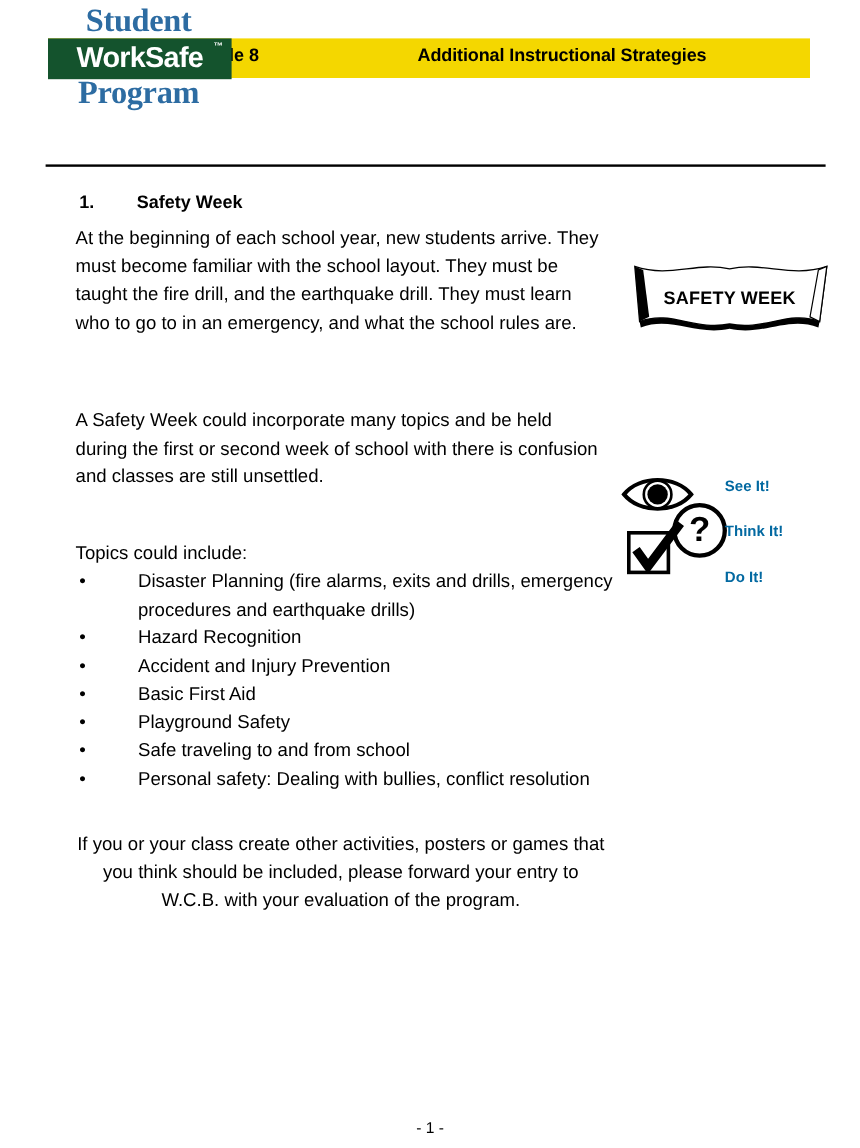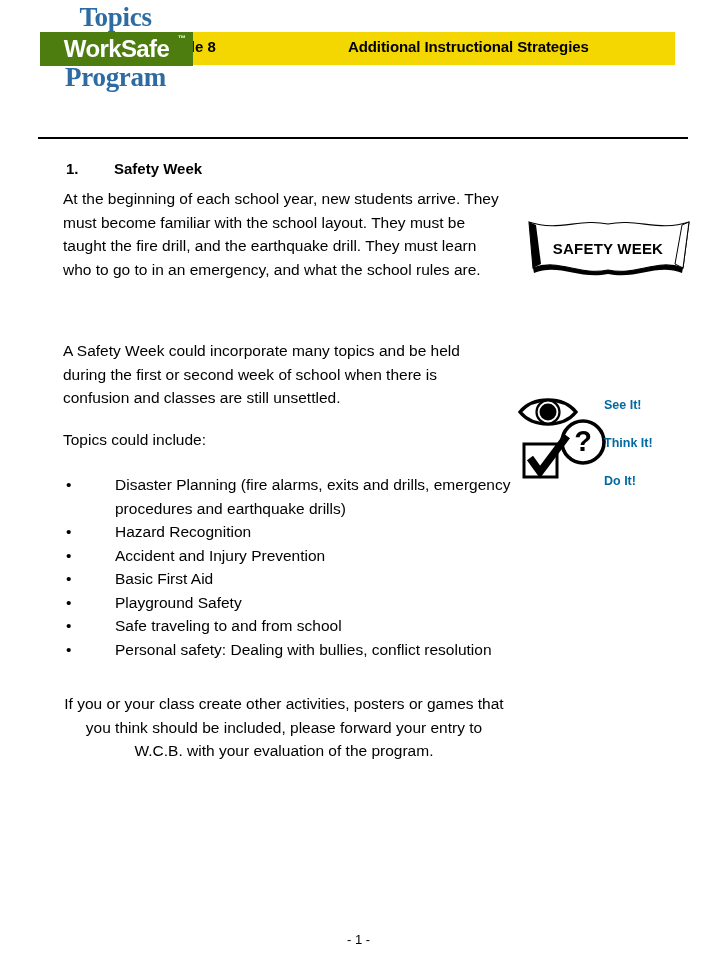--- a/index.html
+++ b/index.html
@@ -46,21 +46,21 @@
     width: 155px;
   }
   #logo-student { position: absolute; left: 0; top: 0; }
   #logo-program { position: absolute; left: 0; top: 60px; }
   #logo-bar {
     position: absolute;
     left: 2px;
     top: 30px;
     width: 153px;
     height: 34px;
-    background: #4d7c0f;
+    background: #14532d;
   }
   #logo-worksafe {
     position: absolute;
     left: 0;
     top: 3px;
     width: 153px;
     text-align: center;
     font-family: "Liberation Sans", sans-serif;
     font-weight: bold;
     font-size: 24px;
@@ -135,21 +135,21 @@
   .body-para {
     position: absolute;
     left: 63px;
     width: 442px;
     font-size: 15.5px;
     line-height: 23.5px;
     color: #000000;
   }
   #para-1 { top: 187px; }
   #para-2 { top: 339px; }
-  #topics-intro { top: 428px; }
+  #topics-intro { top: 450px; }
   #para-3 { top: 692px; text-align: center; }
 
   
   #bullet-list {
     position: absolute;
     left: 63px;
     top: 473px;
     width: 455px;
     margin: 0;
     padding: 0;
@@ -224,40 +224,40 @@
 
   <div id="header-band">
 
     <div id="title-bar"></div>
 
     <div id="grade-label">Grade 8</div>
 
     <div id="strategies-label">Additional Instructional Strategies</div>
 
     <div id="logo-block">
-      <div class="logo-word" id="logo-student">Topics</div>
+      <div class="logo-word" id="logo-student">Student</div>
 
       <div id="logo-bar">
         <div id="logo-worksafe">WorkSafe</div>
         <div id="logo-tm">™</div>
       </div>
 
       <div class="logo-word" id="logo-program">Program</div>
     </div>
   </div>
 
   <div id="divider"></div>
 
   <div id="section-heading">
     <span id="section-number">1.</span><span>Safety Week</span>
   </div>
 
   <div class="body-para" id="para-1">At the beginning of each school year, new students arrive.  They must become familiar with the school layout.  They must be taught the fire drill, and the earthquake drill.  They must learn who to go to in an emergency, and what the school rules are.</div>
 
-  <div class="body-para" id="para-2">A Safety Week could incorporate many topics and be held during the first or second week of school when there is confusion and classes are still unsettled.</div>
+  <div class="body-para" id="para-2">A Safety Week could incorporate many topics and be held during the first or second week of school with there is confusion and classes are still unsettled.</div>
 
   <div class="body-para" id="topics-intro">Topics could include:</div>
 
   <ul id="bullet-list">
     <li>
       <span class="bullet-dot">•</span>
       <span>Disaster Planning (fire alarms, exits and drills, emergency procedures and earthquake drills)</span>
     </li>
     <li>
       <span class="bullet-dot">•</span>

